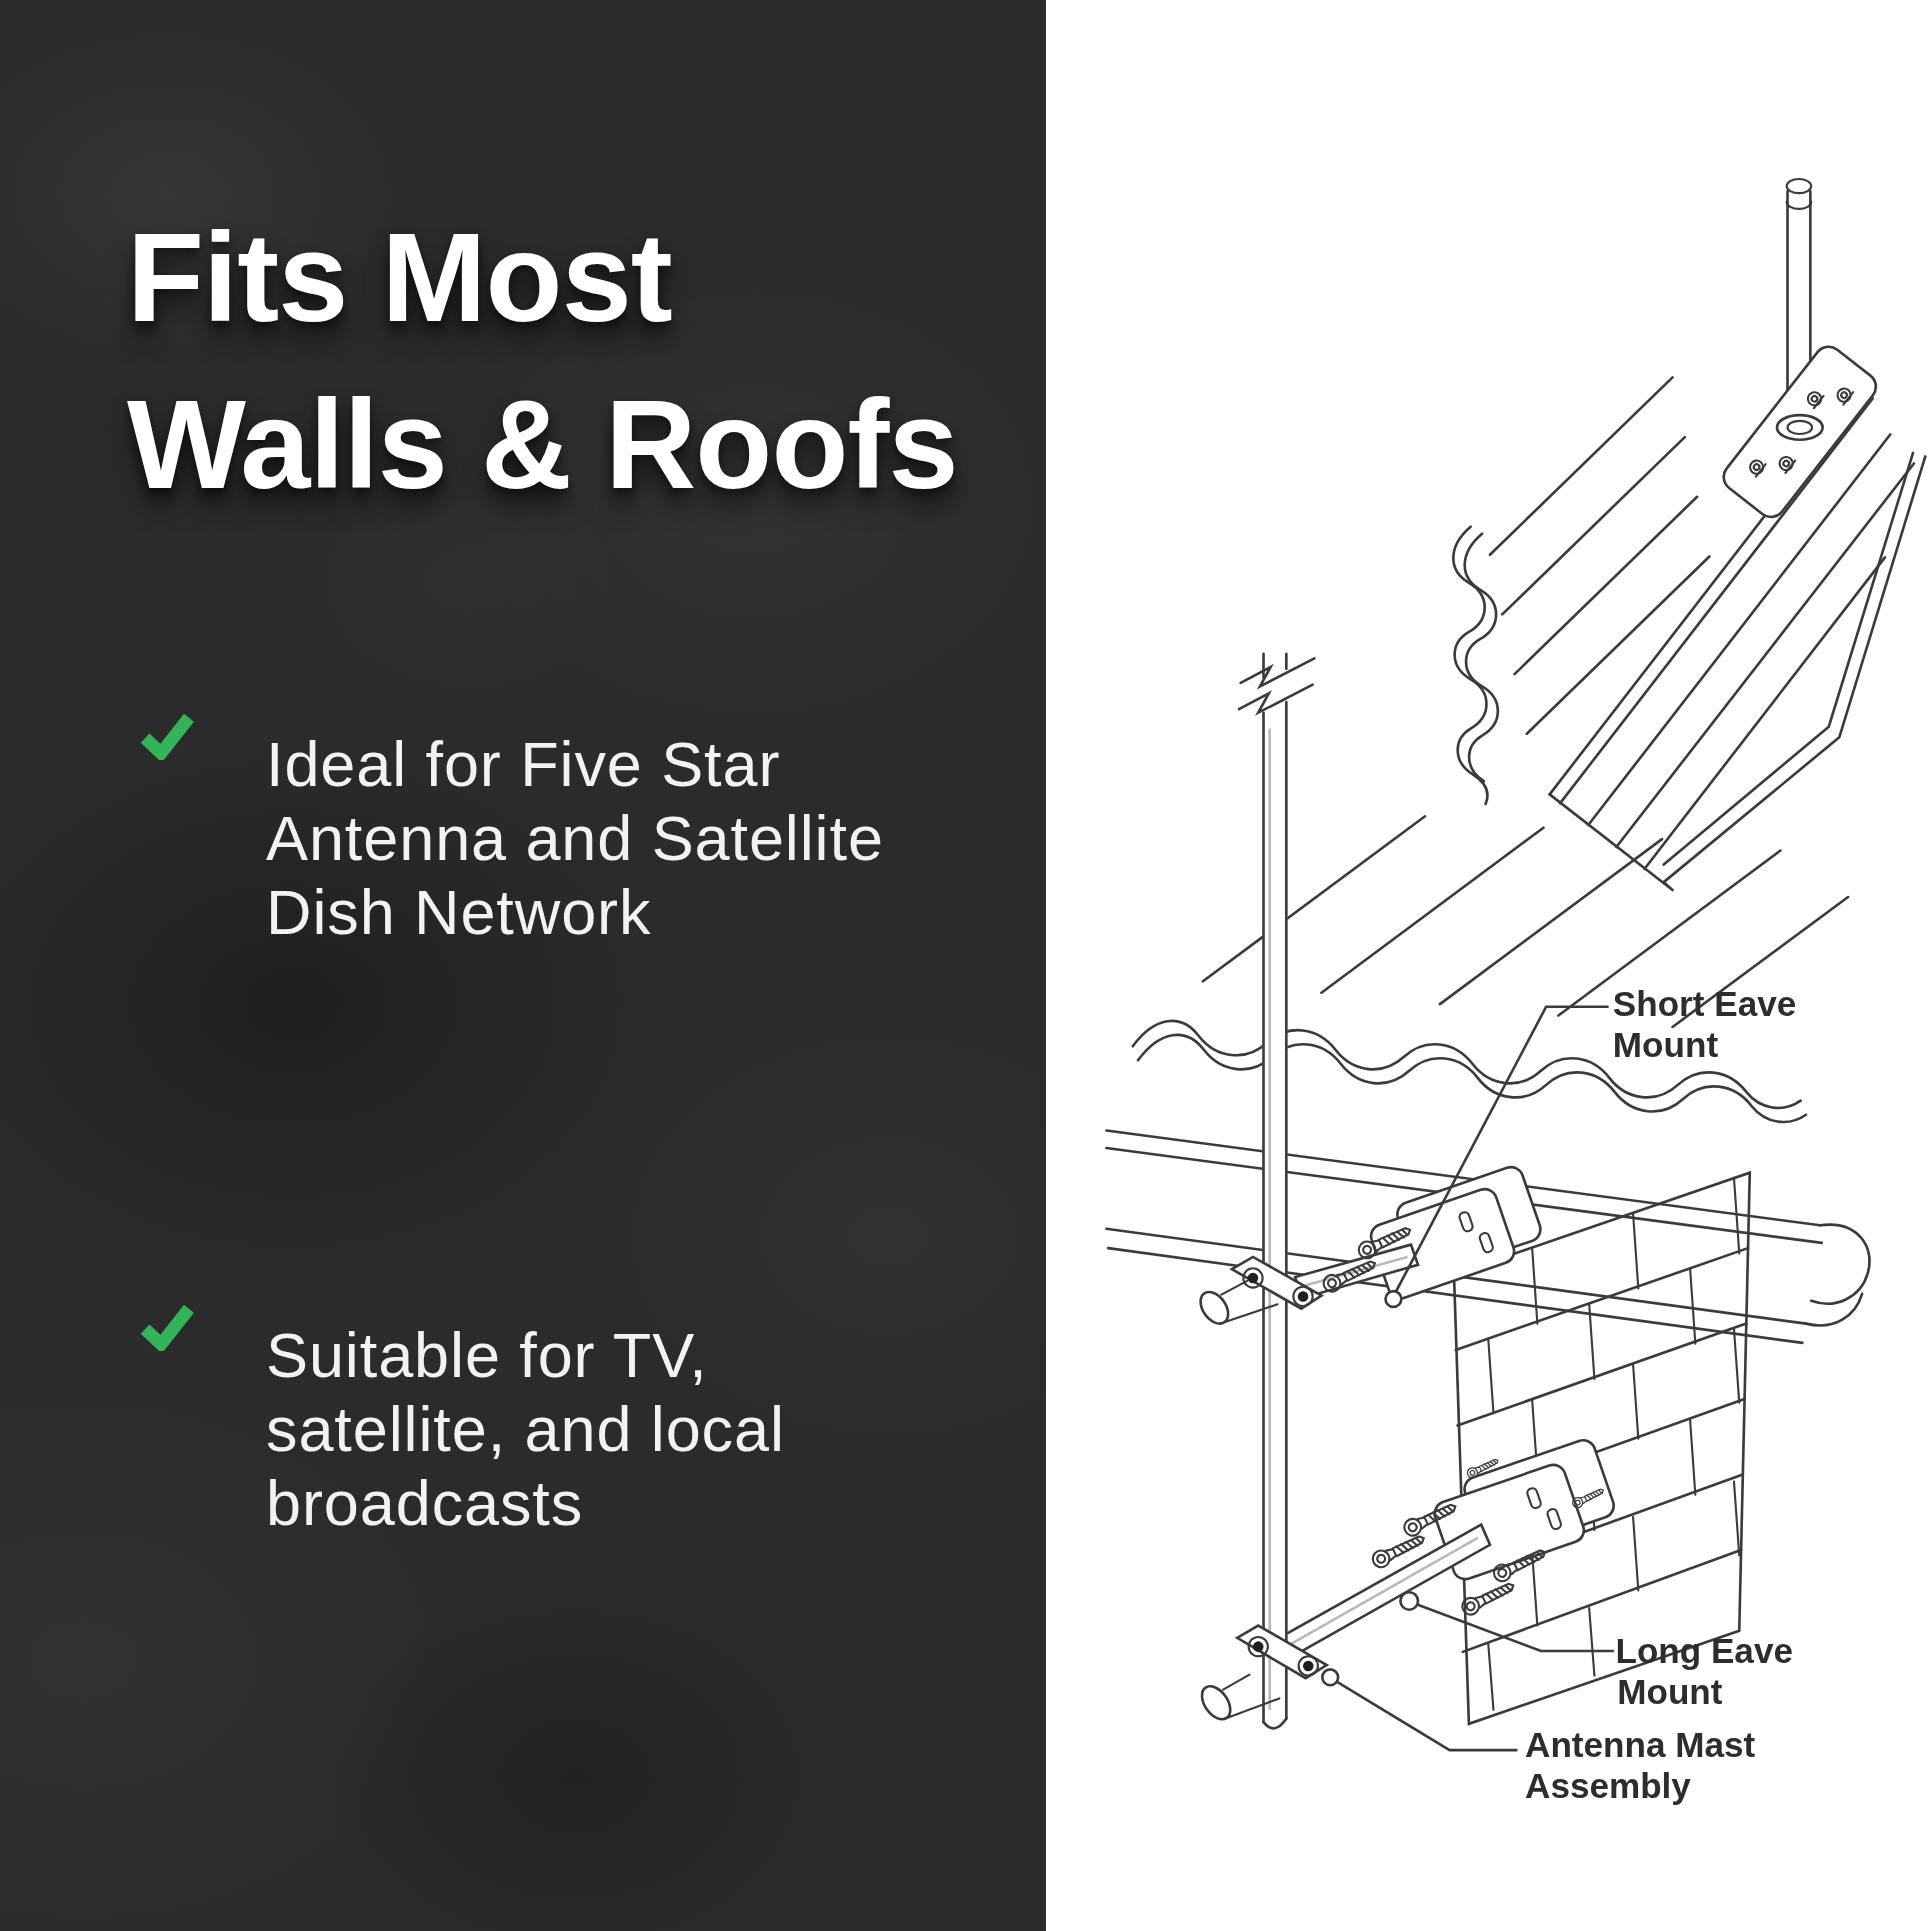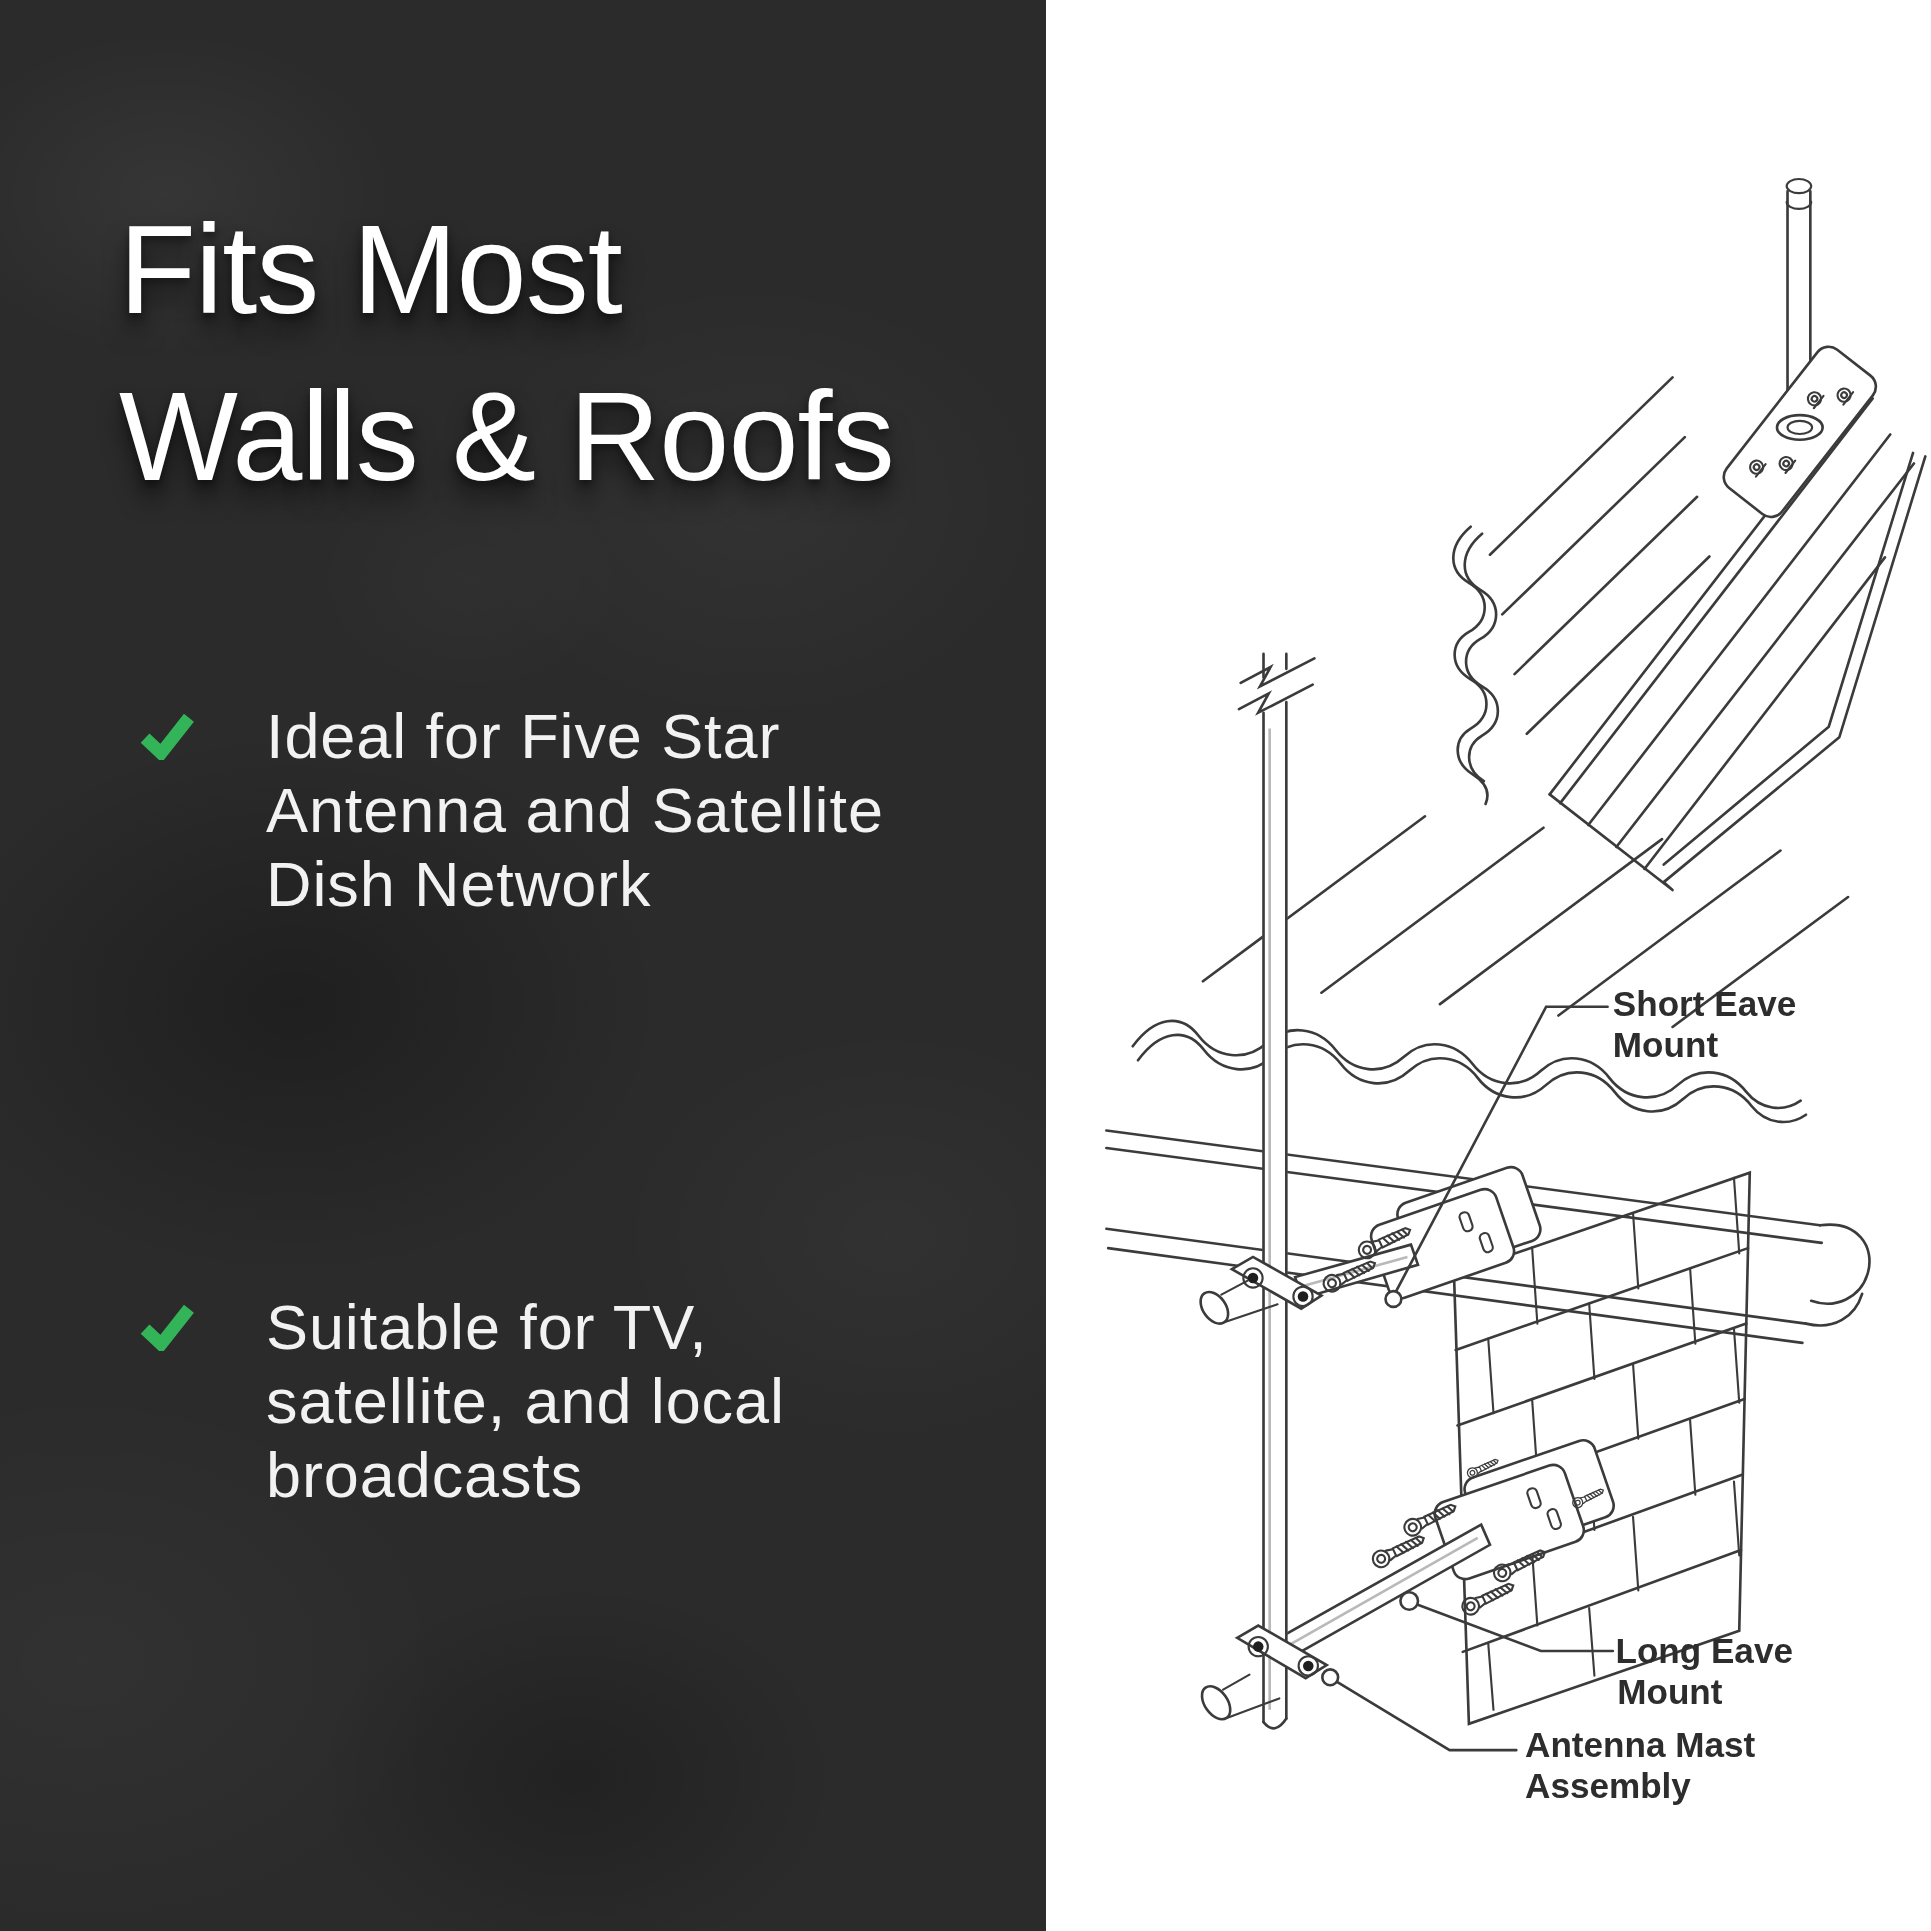--- a/index.html
+++ b/index.html
@@ -15,32 +15,32 @@
     background-image:
       radial-gradient(ellipse 369px 263px at 16% 10%, rgba(255,255,255,0.05), transparent 62%),
       radial-gradient(ellipse 492px 369px at 72% 26%, rgba(255,255,255,0.035), transparent 60%),
       radial-gradient(ellipse 571px 421px at 28% 52%, rgba(0,0,0,0.28), transparent 65%),
       radial-gradient(ellipse 456px 351px at 85% 64%, rgba(255,255,255,0.03), transparent 60%),
       radial-gradient(ellipse 614px 456px at 8% 86%, rgba(255,255,255,0.03), transparent 60%),
       radial-gradient(ellipse 404px 298px at 55% 92%, rgba(0,0,0,0.22), transparent 65%),
       radial-gradient(ellipse 263px 193px at 45% 30%, rgba(255,255,255,0.025), transparent 60%);
   }
   .headline{
-    position:absolute;left:119px;top:186px;margin:0;
-    color:#ffffff;font-size:126px;font-weight:normal;line-height:167px;
+    position:absolute;left:119px;top:186px;margin:8px;
+    color:#ffffff;font-size:126px;font-weight:bold;line-height:167px;
     letter-spacing:-0.9px;white-space:pre-line;
     text-shadow:0 17.6px 23px rgba(0,0,0,0.55), 0 5.3px 8.8px rgba(0,0,0,0.45);
   }
   .bullet{
     position:absolute;left:140px;display:flex;align-items:flex-start;
   }
   .bullet .check{flex:0 0 auto;margin-top:12.3px;margin-right:72px;}
   .bullet .btext{
     color:#f2f2f2;font-size:63px;line-height:74px;font-weight:normal;
-    letter-spacing:0.9px;white-space:pre-line;max-width:702px;
+    letter-spacing:0.9px;white-space:pre-line;max-width:702px;margin-top:28px;
   }
   .b1{top:699px;}
   .b2{top:1034px;}
   .b3{top:1290px;}
   
   .right-panel{
     position:absolute;left:1046px;top:0;width:885px;height:1931px;background:#ffffff;margin-left:12px;
   }
   .diagram-svg{position:absolute;left:0;top:0;}
   .line{stroke:#3b3b3b;stroke-width:3;fill:none;stroke-linecap:round;}

